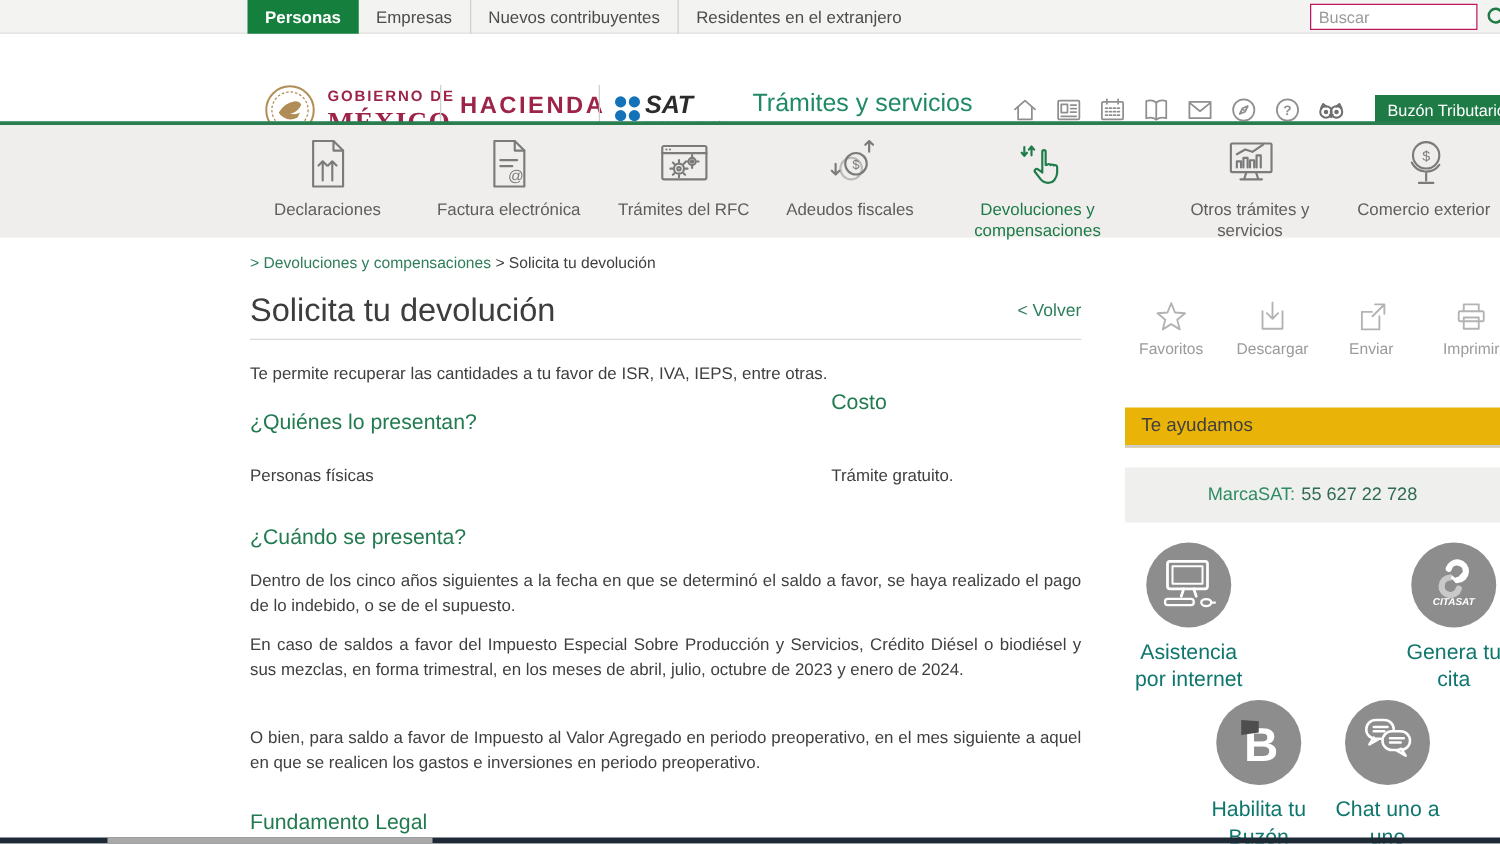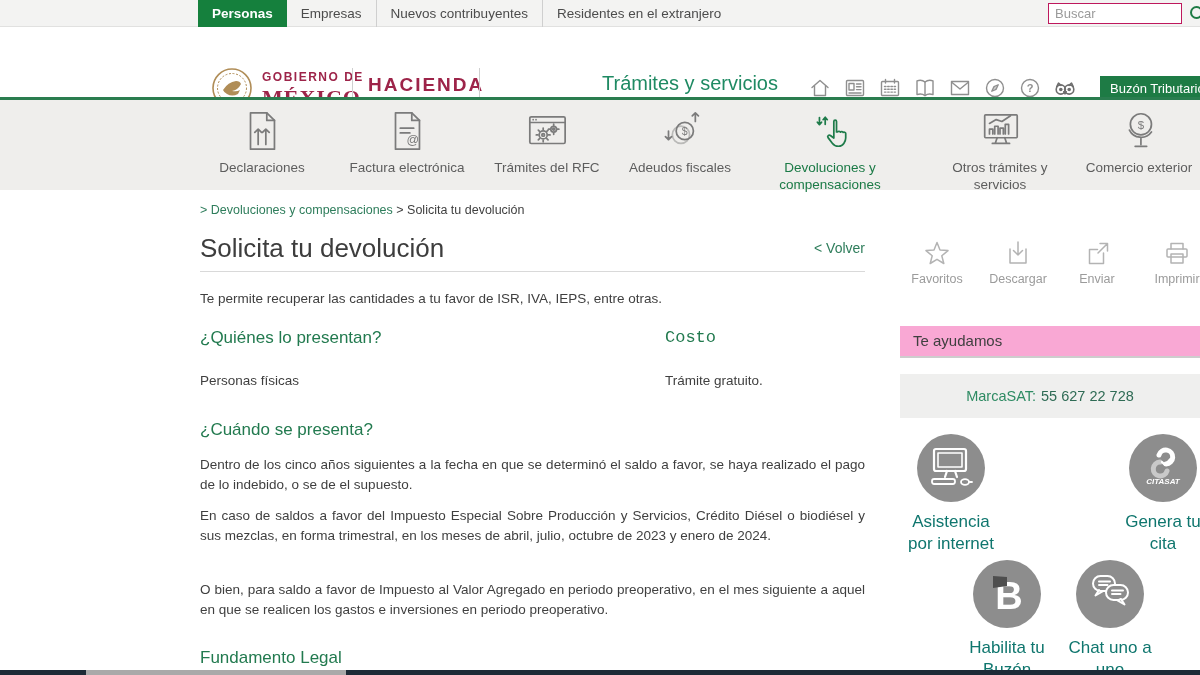--- a/index.html
+++ b/index.html
@@ -57,34 +57,34 @@
   .breadcrumb .link { color:#2e7d5b; cursor:pointer; }
   .breadcrumb .cur { color:#3f3f3f; }
   .page-title { position:absolute; left:200px; top:233px; font-size:26px; color:#3d3d3d; font-weight:400; }
   .volver { position:absolute; left:765px; top:240px; width:100px; text-align:right;
     font-size:14px; color:#2e7d5b; cursor:pointer; }
   .title-rule { position:absolute; left:200px; top:271px; width:665px; height:1px; background:#d9d9d9; }
   .body-text { font-size:13.5px; color:#3f3f3f; line-height:1.5; }
   .intro { position:absolute; left:200px; top:289px; width:665px; }
   .h-green { font-size:17px; color:#227a4f; font-weight:500; }
   .who-h { position:absolute; left:200px; top:328px; }
-  .cost-h { position:absolute; left:665px; top:328px;font-family:Liberation Mono, monospace; }
+  .cost-h { position:absolute; left:665px; top:312px; }
   .who-v { position:absolute; left:200px; top:371px; }
   .cost-v { position:absolute; left:665px; top:371px; }
   .when-h { position:absolute; left:200px; top:420px; }
   .p1 { position:absolute; left:200px; top:455px; width:665px; text-align:justify; }
   .p2 { position:absolute; left:200px; top:506px; width:665px; text-align:justify; }
   .p3 { position:absolute; left:200px; top:580px; width:665px; text-align:justify; }
   .legal-h { position:absolute; left:200px; top:648px; }
 
   
   .action { position:absolute; top:240px; width:84px; text-align:center; cursor:pointer; }
   .action .aicon { height:30px; }
   .action .alabel { font-size:12.5px; color:#9b9b9b; margin-top:2px; white-space:nowrap; }
-  .help-bar { position:absolute; left:900px; top:326px; width:300px; height:32px; background:#f9a8d4;
+  .help-bar { position:absolute; left:900px; top:326px; width:300px; height:32px; background:#eab308;
     border-bottom:2px solid #cdcdcd; font-size:15px; color:#3f3f3f; line-height:30px; padding-left:13px; }
   .marcasat { position:absolute; left:900px; top:374px; width:300px; height:44px; background:#efefee;
     display:flex; align-items:center; justify-content:center; font-size:14.5px; }
   .marcasat .ml { color:#2e8b63; margin-right:5px; }
   .marcasat .mn { color:#2f6b55; }
   .contact { position:absolute; text-align:center; cursor:pointer; }
   .contact .circle { width:68px; height:68px; border-radius:50%; background:#8d8d8d; margin:0 auto; }
   .contact .clabel { margin-top:9px; font-size:17px; line-height:1.3; color:#0f766e; }
   .bottom-rule { position:absolute; left:0; top:670px; width:1200px; height:5px; background:#1d2a36; }
   .bottom-rule .lite { position:absolute; left:86px; top:0; width:260px; height:5px; background:#a9a9a9; }
@@ -130,20 +130,32 @@
     <div class="gob">
       <div class="l1">GOBIERNO DE</div>
       <div class="l2">MÉXICO</div>
     </div>
     <div class="vsep" style="left:352px;"></div>
     <div class="hacienda">
       <div class="name">HACIENDA</div>
       <div class="sub">SECRETARÍA DE HACIENDA Y CRÉDITO PÚBLICO</div>
     </div>
     <div class="vsep" style="left:479px;"></div>
+    <div class="satlogo">
+      <div class="satdots">
+          <span></span>
+          <span></span>
+          <span></span>
+          <span></span>
+        </div>
+      <div>
+        <div class="satname">SAT</div>
+        <div class="satsub">SERVICIO DE ADMINISTRACIÓN TRIBUTARIA</div>
+      </div>
+    </div>
     <div class="svc-title">
       <div class="t">Trámites y servicios</div>
       <div class="s">Para personas físicas</div>
     </div>
     <div class="hicons">
       <div class="hicon">
         <svg width="24" height="24" viewBox="0 0 24 24" class="st">
             <path d="M4 11.5 L12 4.5 L20 11.5"></path>
             <path d="M6.5 9.8 V19.5 H17.5 V9.8"></path>
           </svg>

